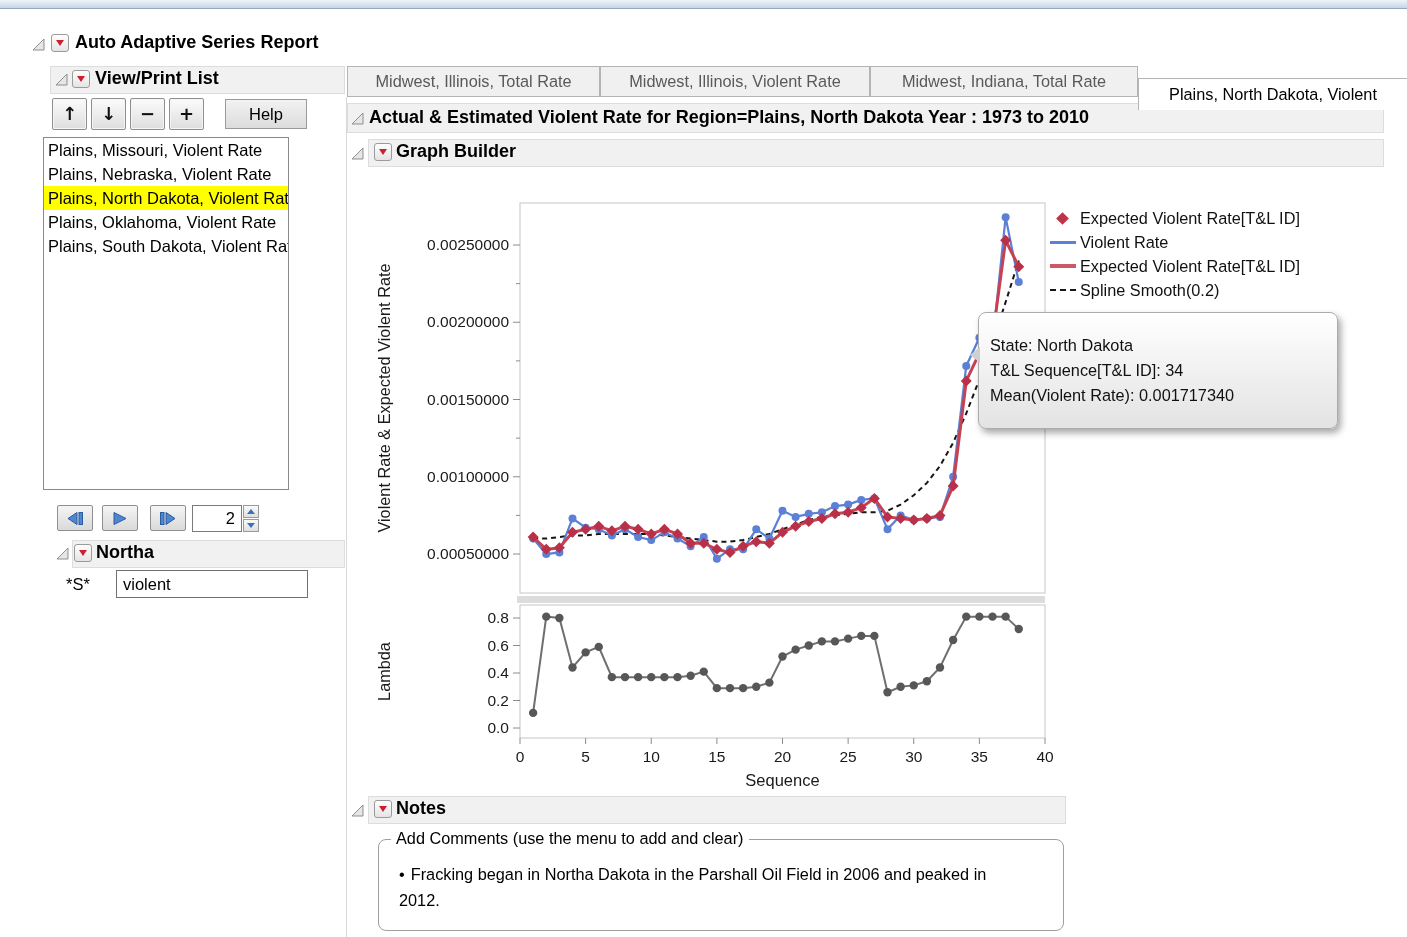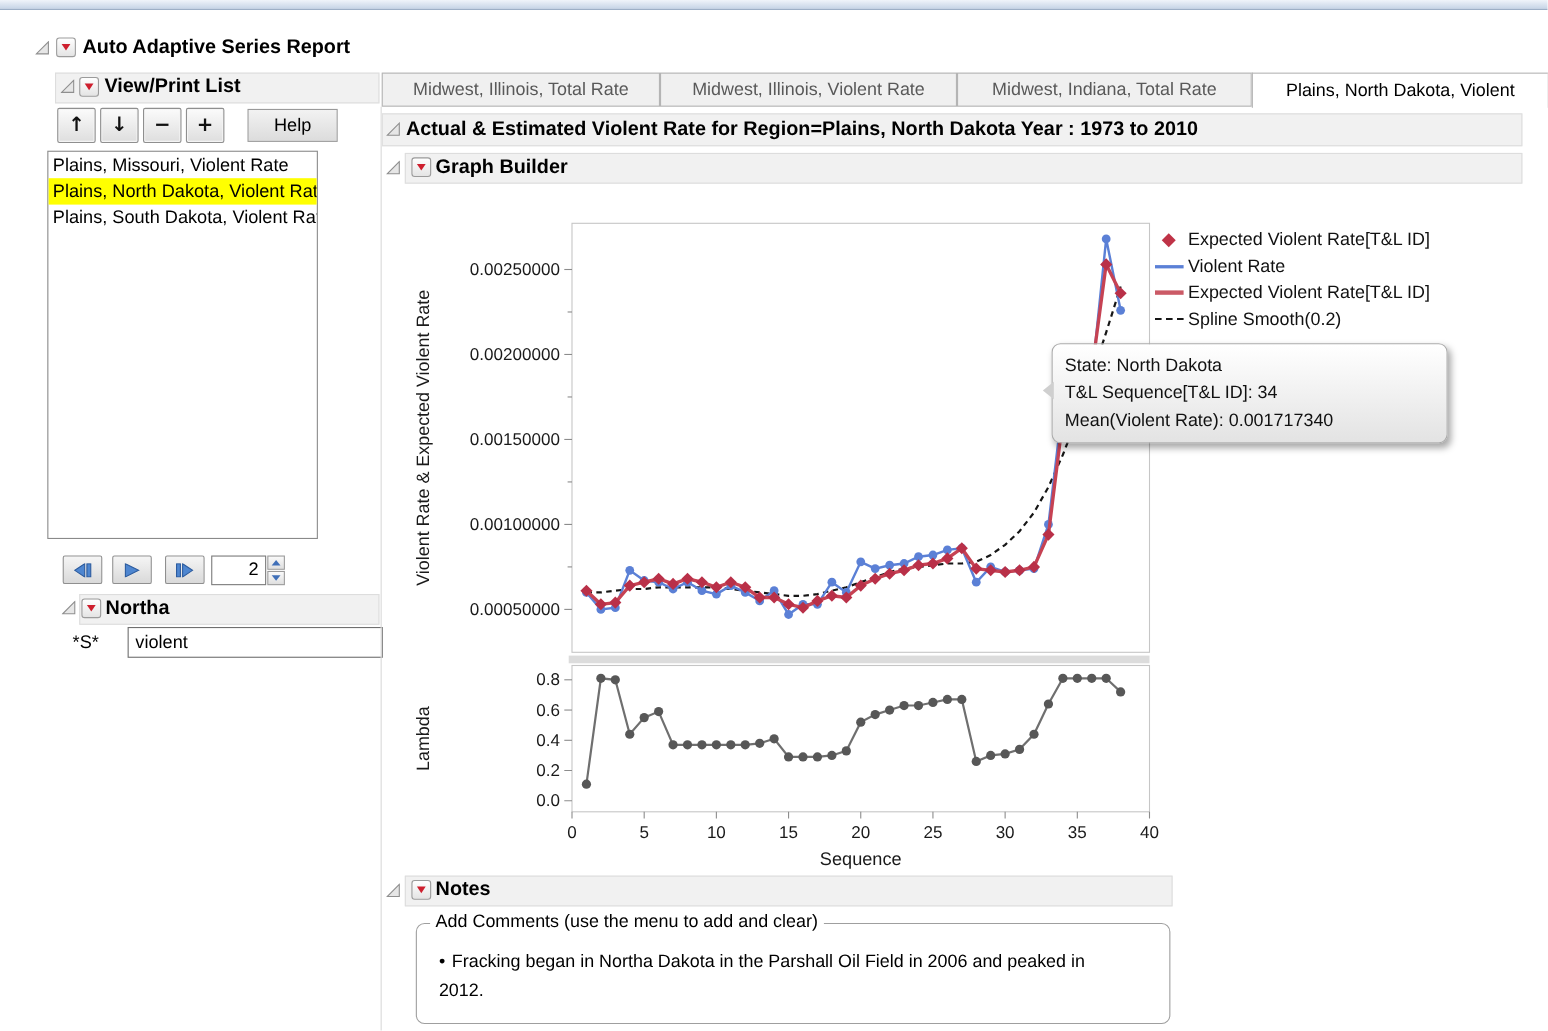--- a/index.html
+++ b/index.html
@@ -32,28 +32,28 @@
   .spin-btn{position:absolute;width:16px;height:13px;background:linear-gradient(#fafafa,#dfdfdf);
     border:1px solid #9a9a9a;box-sizing:border-box;display:flex;align-items:center;justify-content:center;
     padding:0;cursor:pointer;}
   .tri-up{width:0;height:0;border-left:4px solid transparent;border-right:4px solid transparent;
     border-bottom:5px solid #3f6fb8;}
   .tri-dn{width:0;height:0;border-left:4px solid transparent;border-right:4px solid transparent;
     border-top:5px solid #3f6fb8;}
   .pager-input{position:absolute;left:192px;top:505px;width:50px;height:27px;box-sizing:border-box;
     border:1px solid #7a7a7a;font-size:16.5px;text-align:right;padding-right:6px;
     font-family:"Liberation Sans",sans-serif;}
-  .filter-input{position:absolute;left:116px;top:570px;width:232px;height:28px;box-sizing:border-box;
+  .filter-input{position:absolute;left:116px;top:570px;width:192px;height:28px;box-sizing:border-box;
     border:1px solid #6f6f6f;font-size:16.5px;padding-left:6px;font-family:"Liberation Sans",sans-serif;}
   .tab{position:absolute;top:66px;height:31px;background:#f0f0f0;border:1px solid #b4b4b4;
     box-sizing:border-box;display:flex;align-items:center;justify-content:center;
     font-size:16.3px;color:#595959;white-space:nowrap;overflow:hidden;cursor:pointer;}
   .tab.active{background:#ffffff;color:#000;border-bottom:none;height:32px;z-index:3;}
   .vline{position:absolute;left:346px;top:97px;width:1px;height:840px;background:#d9d9d9;}
-  .tooltip{position:absolute;left:956px;top:312px;width:360px;box-sizing:border-box;padding:7px 11px;
+  .tooltip{position:absolute;left:978px;top:312px;width:360px;box-sizing:border-box;padding:20px 11px;
     background:linear-gradient(#ffffff,#e3e3e3);border:1px solid #ababab;border-radius:8px;
     box-shadow:3px 4px 7px rgba(0,0,0,0.35);z-index:5;}
   .tooltip .tl{font-size:16.3px;line-height:25px;white-space:nowrap;color:#111;}
   .tt-pointer{position:absolute;left:-9px;top:34px;width:0;height:0;
     border-top:8px solid transparent;border-bottom:8px solid transparent;border-right:10px solid #cfcfcf;}
   .legend{position:absolute;left:1050px;top:206px;z-index:2;}
   .lrow{display:flex;align-items:center;height:24px;}
   .lsw{width:30px;display:flex;align-items:center;justify-content:flex-start;}
   .ltxt{font-size:16.3px;color:#111;white-space:nowrap;}
   .sw-diamond{width:9px;height:9px;background:#bf3347;transform:rotate(45deg);margin-left:8px;}
@@ -106,21 +106,23 @@
   <button class="sq-btn" style="left:130px;top:98px;">
     <span class="icon-txt">−</span>
   </button>
   <button class="sq-btn" style="left:169px;top:98px;">
     <span class="icon-txt">+</span>
   </button>
   <button class="help-btn">Help</button>
 
   <div class="listbox" id="list-box">
       <div class="list-item">Plains, Missouri, Violent Rate</div>
+      <div class="list-item">Plains, Nebraska, Violent Rate</div>
       <div class="list-item sel">Plains, North Dakota, Violent Rate</div>
+      <div class="list-item">Plains, Oklahoma, Violent Rate</div>
       <div class="list-item">Plains, South Dakota, Violent Rate</div>
     </div>
 
   <button class="nav-btn" style="left:57px;top:505px;">
     <svg width="20" height="13">
       <polygon points="12,0.5 3,6.5 12,12.5" fill="#4e86d0" stroke="#2c5b9e"></polygon>
       <rect x="14" y="0.5" width="3.5" height="12" fill="#4e86d0" stroke="#2c5b9e"></rect>
     </svg>
   </button>
   <button class="nav-btn" style="left:102px;top:505px;">
@@ -153,21 +155,21 @@
   </button>
   <div class="h1" style="left:96px;top:542px;">Northa</div>
   <div class="abs" style="left:66px;top:575px;font-size:16.5px;">*S*</div>
   <input class="filter-input" value="violent" style="">
 
   <div class="vline"></div>
   <div id="tab-bar">
       <div class="tab" style="left: 347px; width: 253px;">Midwest, Illinois, Total Rate</div>
       <div class="tab" style="left: 600px; width: 270px;">Midwest, Illinois, Violent Rate</div>
       <div class="tab" style="left: 870px; width: 268px;">Midwest, Indiana, Total Rate</div>
-      <div class="tab active" style="left: 1138px; width: 270px;">Plains, North Dakota, Violent</div>
+      <div class="tab active" style="left: 1138px; width: 270px; margin-top: 12px;">Plains, North Dakota, Violent</div>
     </div>
 
   <div class="hbar" style="left:347px;top:103px;width:1037px;height:30px;"></div>
   <div class="disc" style="left:351px;top:111px;">
     <svg width="13" height="13">
         <path d="M12 1 L12 12 L1 12 Z" fill="#e6e6e6" stroke="#8f8f8f"></path>
       </svg>
   </div>
   <div class="h1" style="left:369px;top:107px;">Actual &amp; Estimated Violent Rate for Region=Plains, North Dakota Year : 1973 to 2010</div>
 

